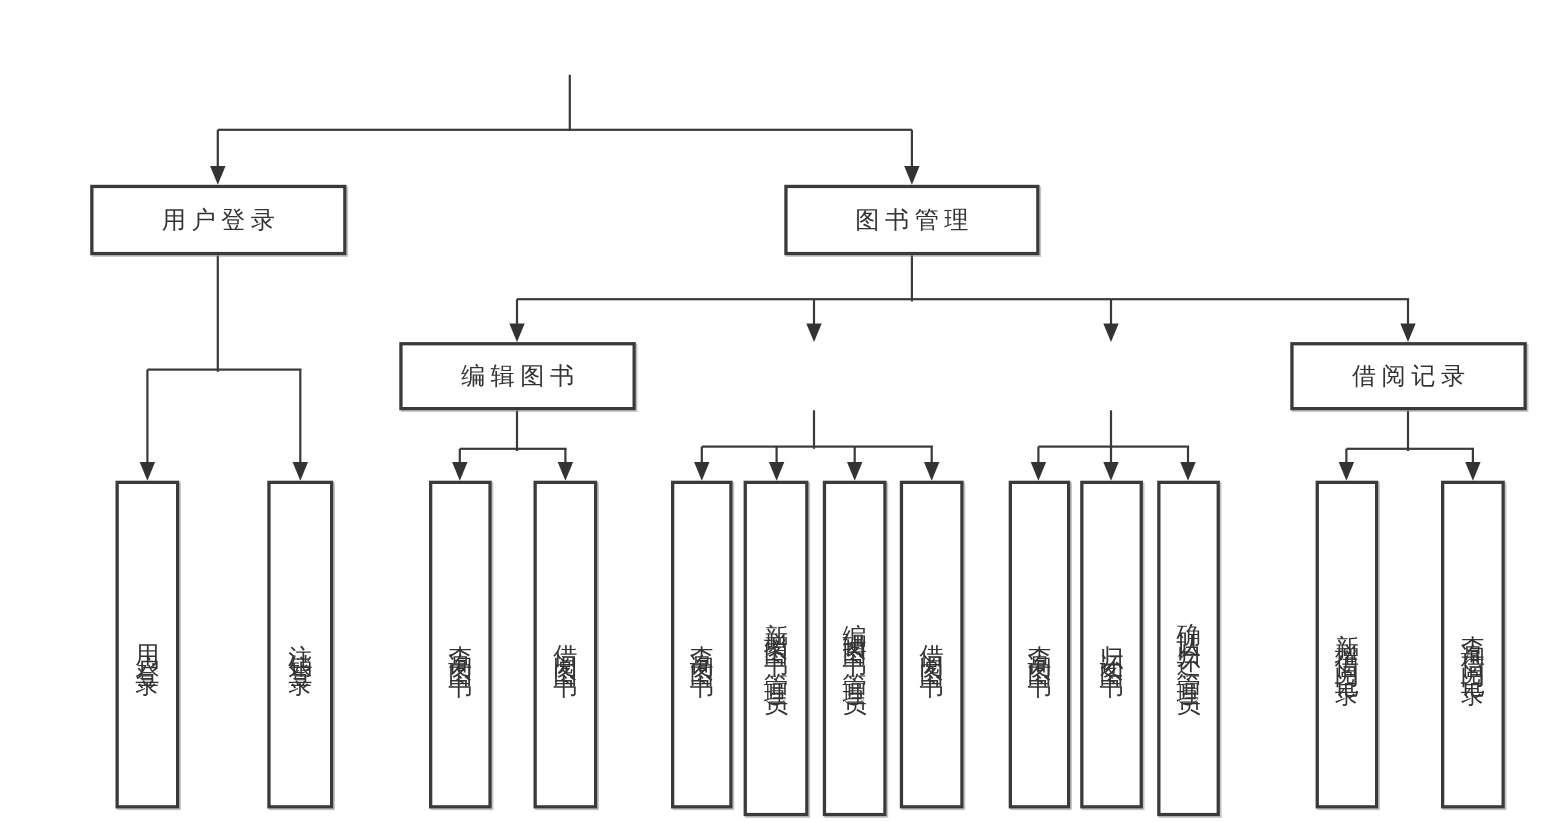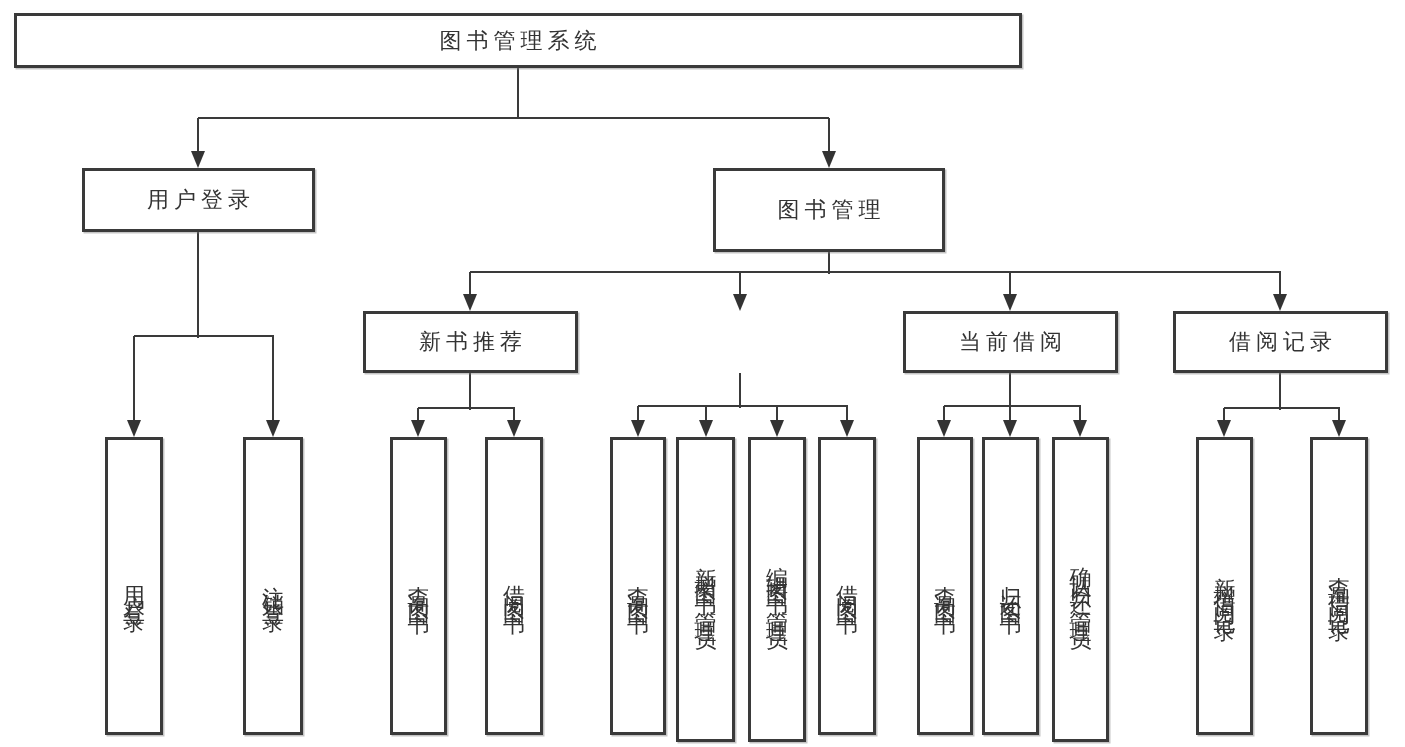--- a/index.html
+++ b/index.html
@@ -80,34 +80,28 @@
     <div class="arrow" style="left: 507px; top: 420px;"></div>
     <div class="arrow" style="left: 631px; top: 420px;"></div>
     <div class="arrow" style="left: 699px; top: 420px;"></div>
     <div class="arrow" style="left: 770px; top: 420px;"></div>
     <div class="arrow" style="left: 840px; top: 420px;"></div>
     <div class="arrow" style="left: 937px; top: 420px;"></div>
     <div class="arrow" style="left: 1003px; top: 420px;"></div>
     <div class="arrow" style="left: 1073px; top: 420px;"></div>
     <div class="arrow" style="left: 1217px; top: 420px;"></div>
     <div class="arrow" style="left: 1332px; top: 420px;"></div>
-    <div class="box" style="left: 14px; top: 13px; width: 1008px; height: 55px;">
-      <span class="lbl">图书管理系统</span>
-    </div>
     <div class="box" style="left: 82px; top: 168px; width: 233px; height: 64px;">
       <span class="lbl">用户登录</span>
     </div>
-    <div class="box" style="left: 713px; top: 168px; width: 232px; height: 84px;">
+    <div class="box" style="left: 713px; top: 168px; width: 232px; height: 64px;">
       <span class="lbl">图书管理</span>
     </div>
     <div class="box" style="left: 363px; top: 311px; width: 215px; height: 62px;">
-      <span class="lbl">新书推荐</span>
-    </div>
-    <div class="box" style="left: 903px; top: 311px; width: 215px; height: 62px;">
-      <span class="lbl">当前借阅</span>
+      <span class="lbl">编辑图书</span>
     </div>
     <div class="box" style="left: 1173px; top: 311px; width: 215px; height: 62px;">
       <span class="lbl">借阅记录</span>
     </div>
     <div class="box v" style="left: 105px; top: 437px; width: 58px; height: 298px;">
       <span class="lbl">用户登录</span>
     </div>
     <div class="box v" style="left: 243px; top: 437px; width: 60px; height: 298px;">
       <span class="lbl">注销登录</span>
     </div>

